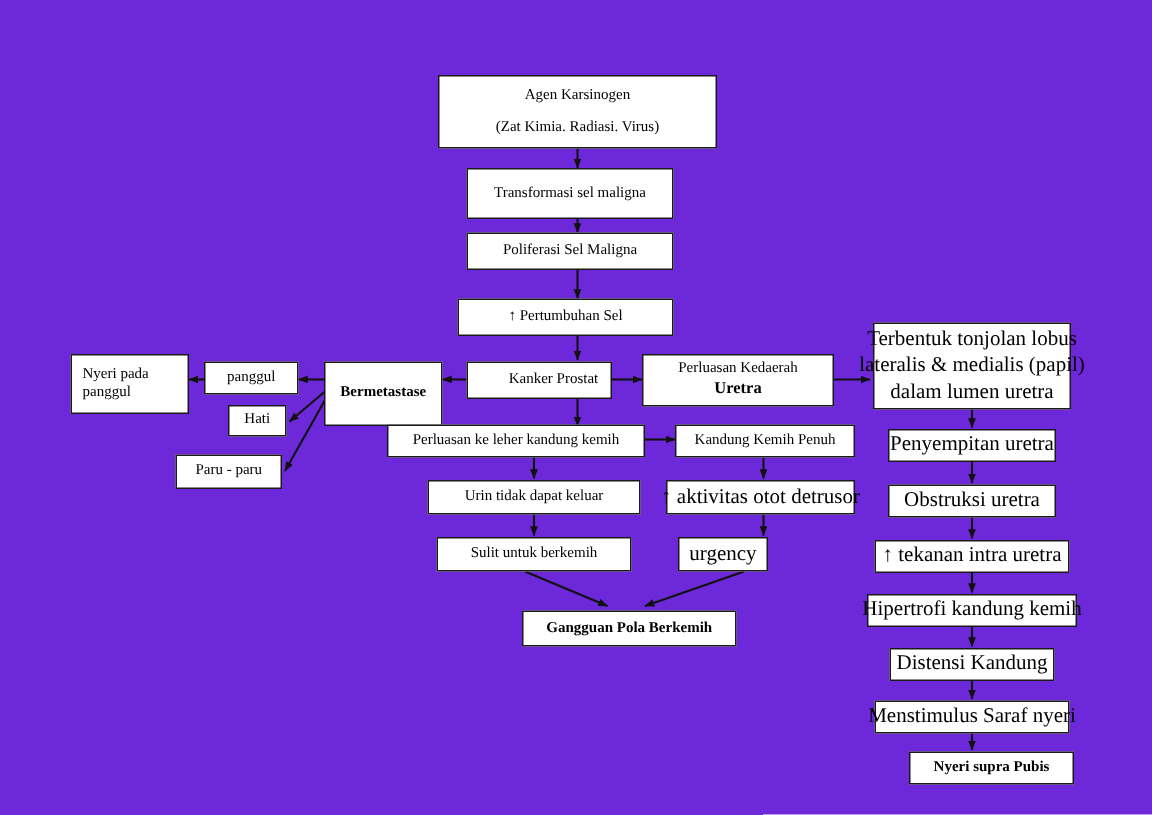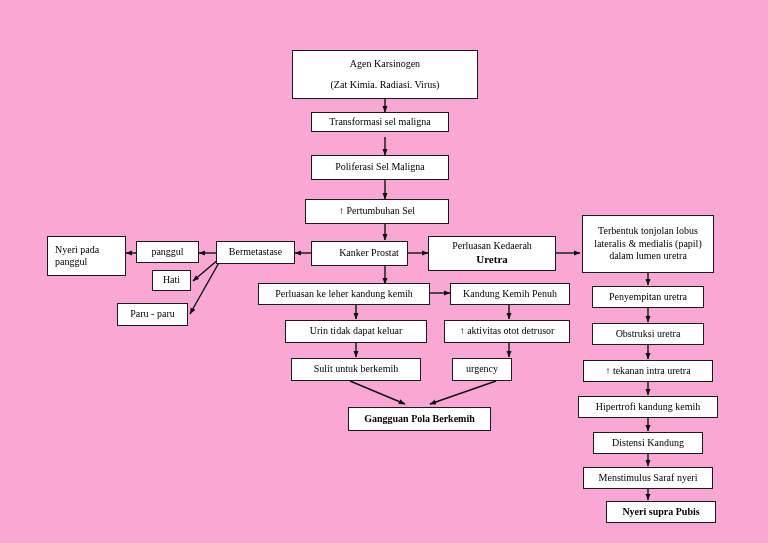--- a/index.html
+++ b/index.html
@@ -5,21 +5,21 @@
 <style>
   html, body {
     margin: 0;
     padding: 0;
     background: #ffffff;
   }
   #canvas {
     position: relative;
     width: 768px;
     height: 543px;
-    background: #f9a8d4;
+    background: #6d28d9;
     font-family: "Liberation Serif", "DejaVu Serif", serif;
     overflow: hidden;
   }
   #edges {
     position: absolute;
     left: 0;
     top: 0;
     width: 768px;
     height: 543px;
     pointer-events: none;
@@ -39,21 +39,21 @@
     padding: 1px 3px;
     z-index: 2;
   }
   .node .ln {
     display: block;
     white-space: nowrap;
   }
   .node.bold {
     font-weight: bold;
   }
-  .s9  { font-size: 10px; }
+  .s9  { font-size: 14px; }
   .s10 { font-size: 10px; }
   .sub { font-size: 11px; font-weight: bold; }
   .gap .ln + .ln { margin-top: 9px; }
 </style>
 </head>
 <body>
 
 <div id="canvas">
 
   <svg id="edges" viewBox="0 0 768 543">
@@ -96,37 +96,37 @@
       <line x1="350" y1="381" x2="405" y2="404"></line>
       <line x1="496" y1="381" x2="430" y2="404"></line>
     </g>
   </svg>
 
   <div class="node s10 gap" style="left:292px; top:50px; width:186px; height:49px;">
     <span class="ln">Agen Karsinogen</span>
     <span class="ln">(Zat Kimia. Radiasi. Virus)</span>
   </div>
 
-  <div class="node s10" style="left:311px; top:112px; width:138px; height:20px;">
+  <div class="node s10" style="left:311px; top:112px; width:138px; height:34px;">
     <span class="ln">Transformasi sel maligna</span>
   </div>
 
   <div class="node s10" style="left:311px; top:155px; width:138px; height:25px;">
     <span class="ln">Poliferasi Sel Maligna</span>
   </div>
 
   <div class="node s10" style="left:305px; top:199px; width:144px; height:25px;">
     <span class="ln">↑ Pertumbuhan Sel</span>
   </div>
 
   <div class="node s10" style="left:311px; top:241px; width:97px; height:25px;padding-left:22px;">
     <span class="ln">Kanker Prostat</span>
   </div>
 
-  <div class="node s10" style="left:216px; top:241px; width:79px; height:23px;">
+  <div class="node s10" style="left:216px; top:241px; width:79px; height:43px;font-weight:bold;">
     <span class="ln">Bermetastase</span>
   </div>
 
   <div class="node s10" style="left:136px; top:241px; width:63px; height:22px;">
     <span class="ln">panggul</span>
   </div>
 
   <div class="node s10" style="left:47px; top:236px; width:79px; height:40px; align-items:flex-start; padding-left:7px;">
     <span class="ln">Nyeri pada</span>
     <span class="ln">panggul</span>

